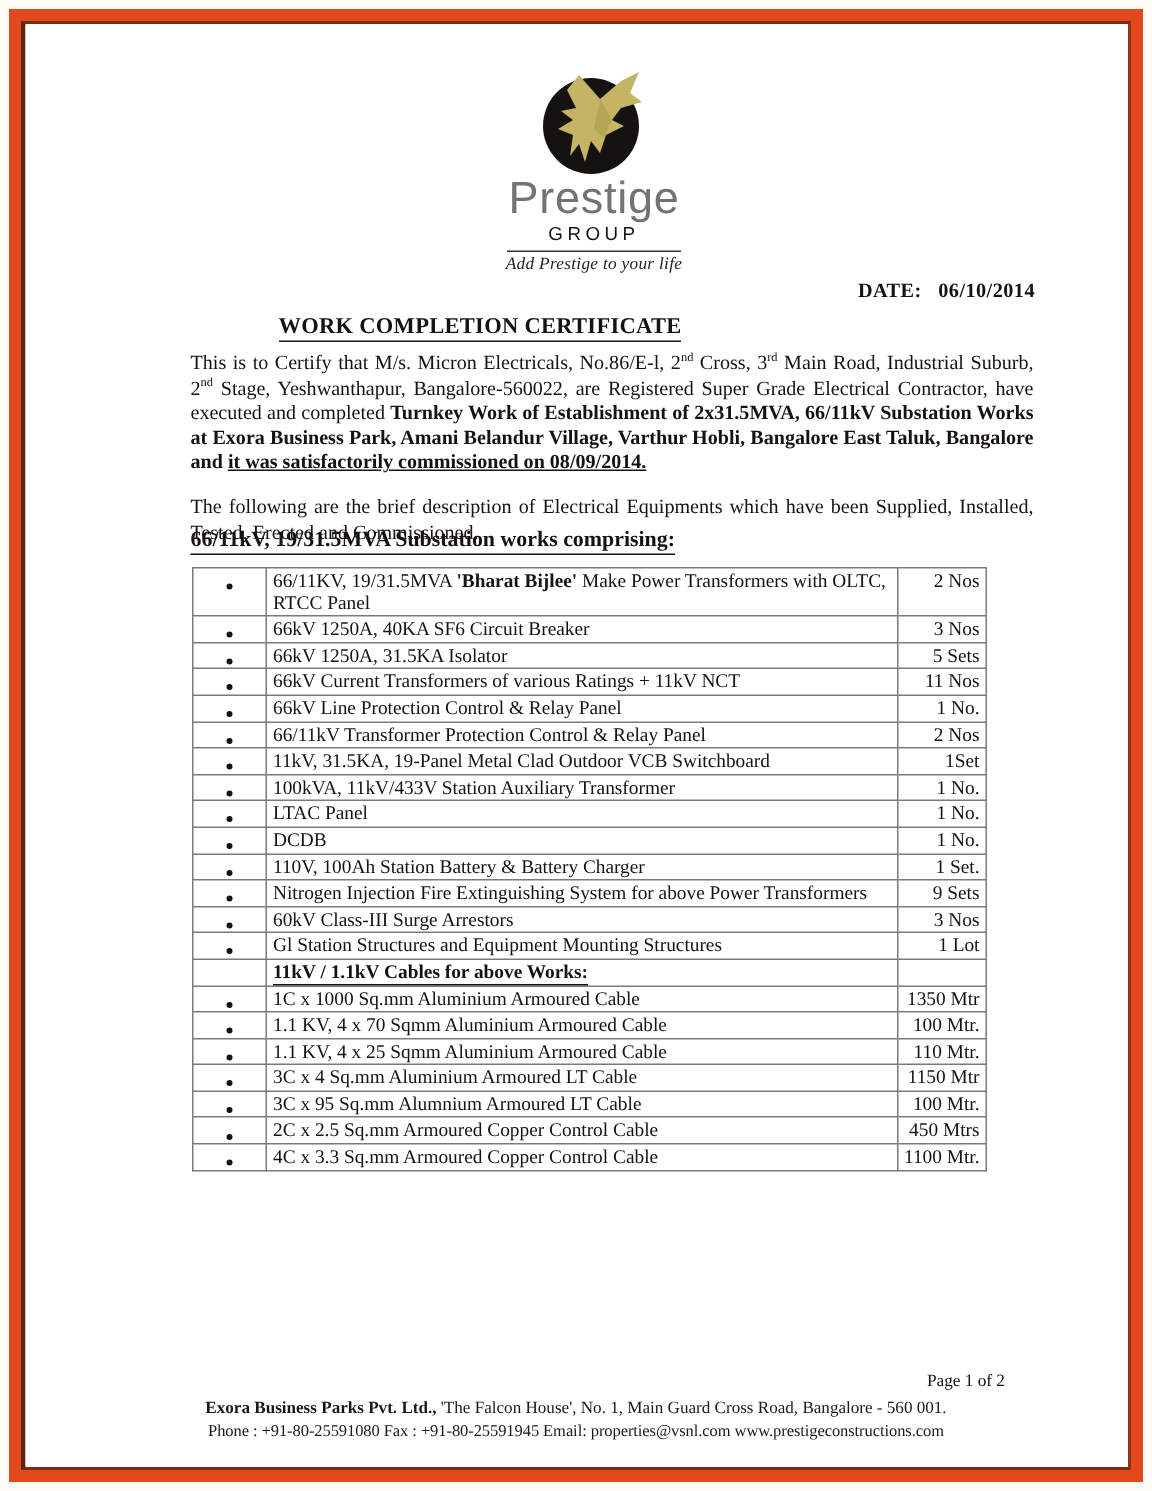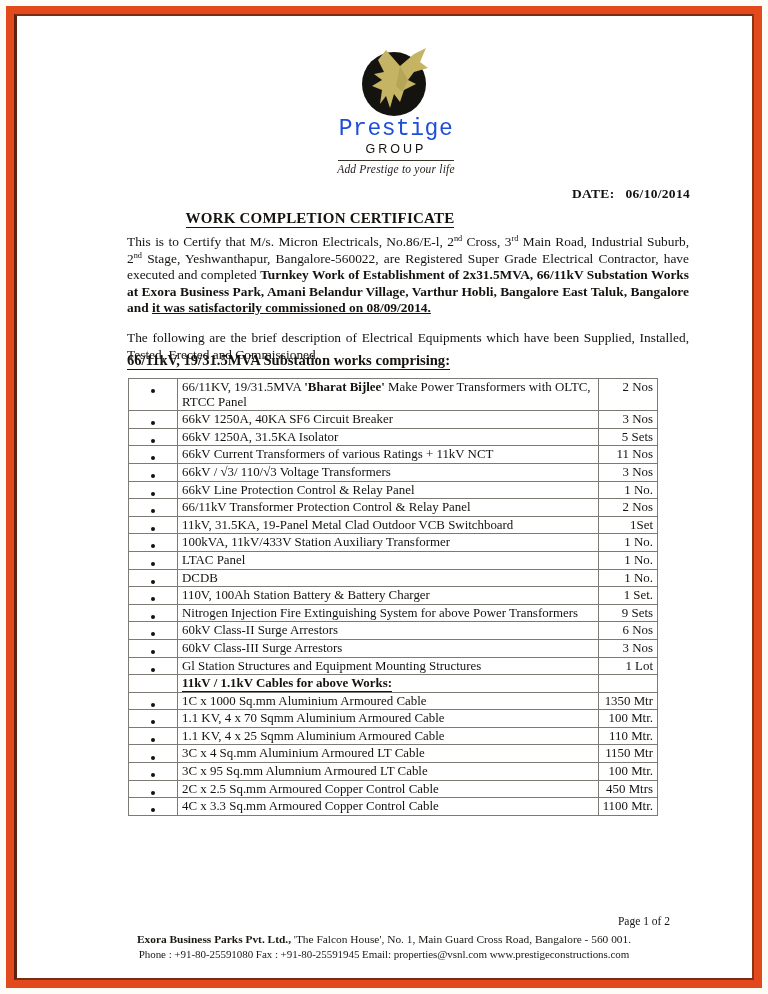--- a/index.html
+++ b/index.html
@@ -57,24 +57,24 @@
   }
   .logo-circle {
     position: absolute;
     left: 26px; top: 6px;
     width: 64px; height: 64px;
     border-radius: 50%;
     background: #151310;
   }
   .logo-bird { position: absolute; left: 20px; top: 0px; }
   .logo-word {
-    font-family: Liberation Mono, monospace;
-    font-size: 23px;
+    font-family: Liberation Sans, sans-serif;
+    font-size: 30px;
     letter-spacing: 0.5px;
-    color: #1d4ed8;
+    color: #737373;
     line-height: 1;
     margin-top: -6px;
   }
   .logo-sub {
     font-family: "Liberation Sans", "DejaVu Sans", sans-serif;
     font-size: 12.5px;
     letter-spacing: 3px;
     color: #161310;
     margin-top: 1px;
   }
@@ -264,25 +264,20 @@
           <td class="col-desc">66kV 1250A, 31.5KA Isolator</td>
           <td class="col-qty">5 Sets</td>
         </tr>
         <tr>
           <td class="col-bullet"><span class="dot"></span></td>
           <td class="col-desc">66kV Current Transformers of various Ratings + 11kV NCT</td>
           <td class="col-qty">11 Nos</td>
         </tr>
         <tr>
           <td class="col-bullet"><span class="dot"></span></td>
-          <td class="col-desc">66kV / √3/ 110/√3 Voltage Transformers</td>
-          <td class="col-qty">3 Nos</td>
-        </tr>
-        <tr>
-          <td class="col-bullet"><span class="dot"></span></td>
           <td class="col-desc">66kV Line Protection Control &amp; Relay Panel</td>
           <td class="col-qty">1 No.</td>
         </tr>
         <tr>
           <td class="col-bullet"><span class="dot"></span></td>
           <td class="col-desc">66/11kV Transformer Protection Control &amp; Relay Panel</td>
           <td class="col-qty">2 Nos</td>
         </tr>
         <tr>
           <td class="col-bullet"><span class="dot"></span></td>
@@ -306,25 +301,20 @@
         </tr>
         <tr>
           <td class="col-bullet"><span class="dot"></span></td>
           <td class="col-desc">110V, 100Ah Station Battery &amp; Battery Charger</td>
           <td class="col-qty">1 Set.</td>
         </tr>
         <tr>
           <td class="col-bullet"><span class="dot"></span></td>
           <td class="col-desc">Nitrogen Injection Fire Extinguishing System for above Power Transformers</td>
           <td class="col-qty">9 Sets</td>
-        </tr>
-        <tr>
-          <td class="col-bullet"><span class="dot"></span></td>
-          <td class="col-desc">60kV Class-II Surge Arrestors</td>
-          <td class="col-qty">6 Nos</td>
         </tr>
         <tr>
           <td class="col-bullet"><span class="dot"></span></td>
           <td class="col-desc">60kV Class-III Surge Arrestors</td>
           <td class="col-qty">3 Nos</td>
         </tr>
         <tr>
           <td class="col-bullet"><span class="dot"></span></td>
           <td class="col-desc">Gl Station Structures and Equipment Mounting Structures</td>
           <td class="col-qty">1 Lot</td>

